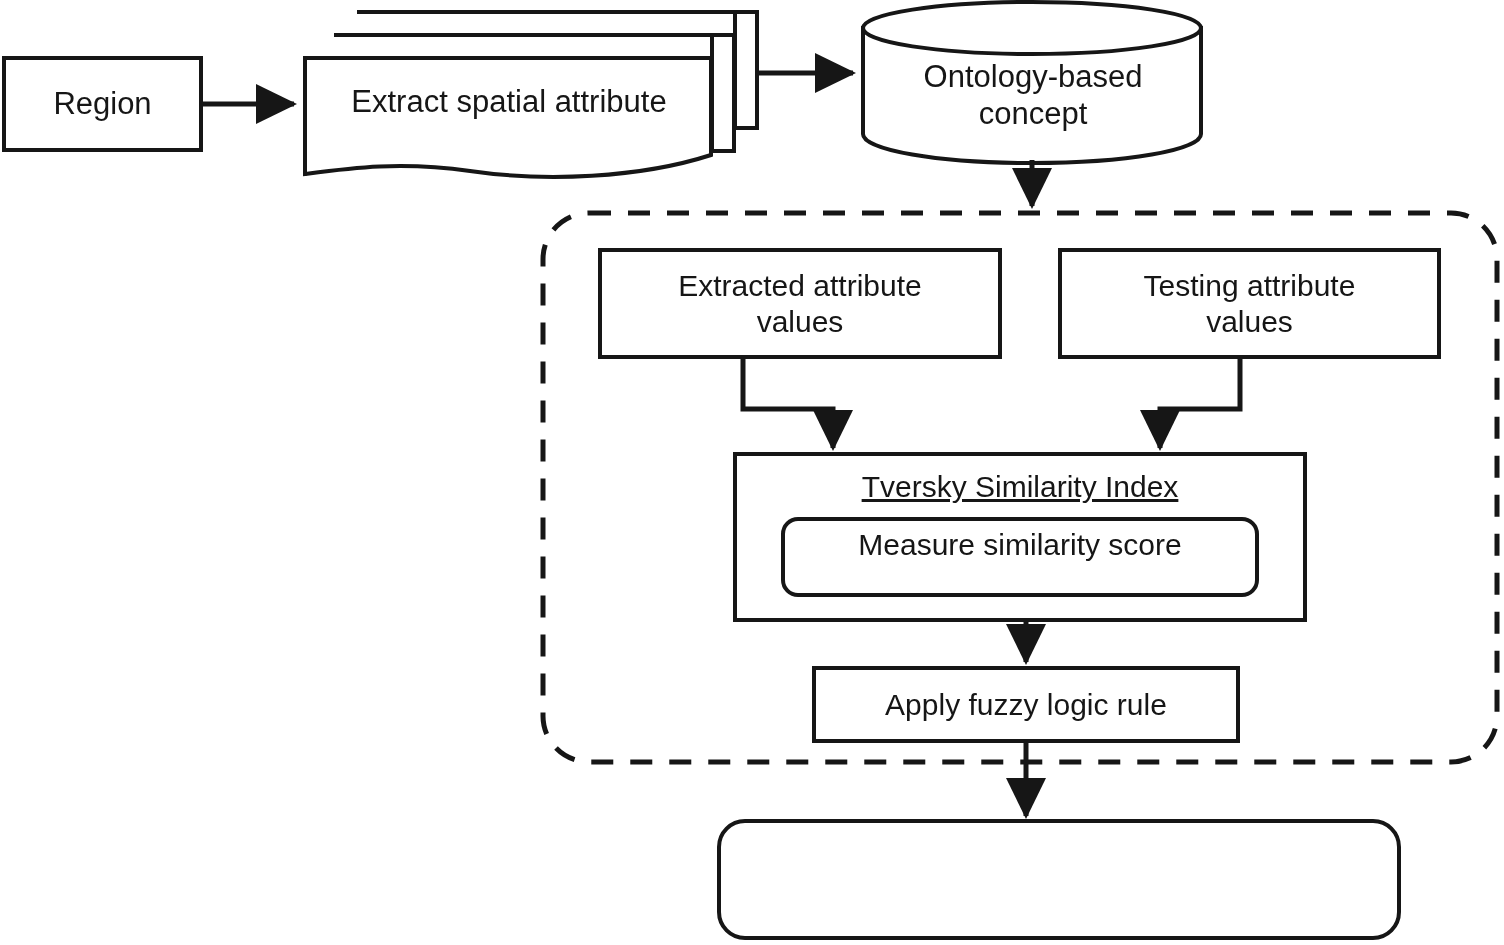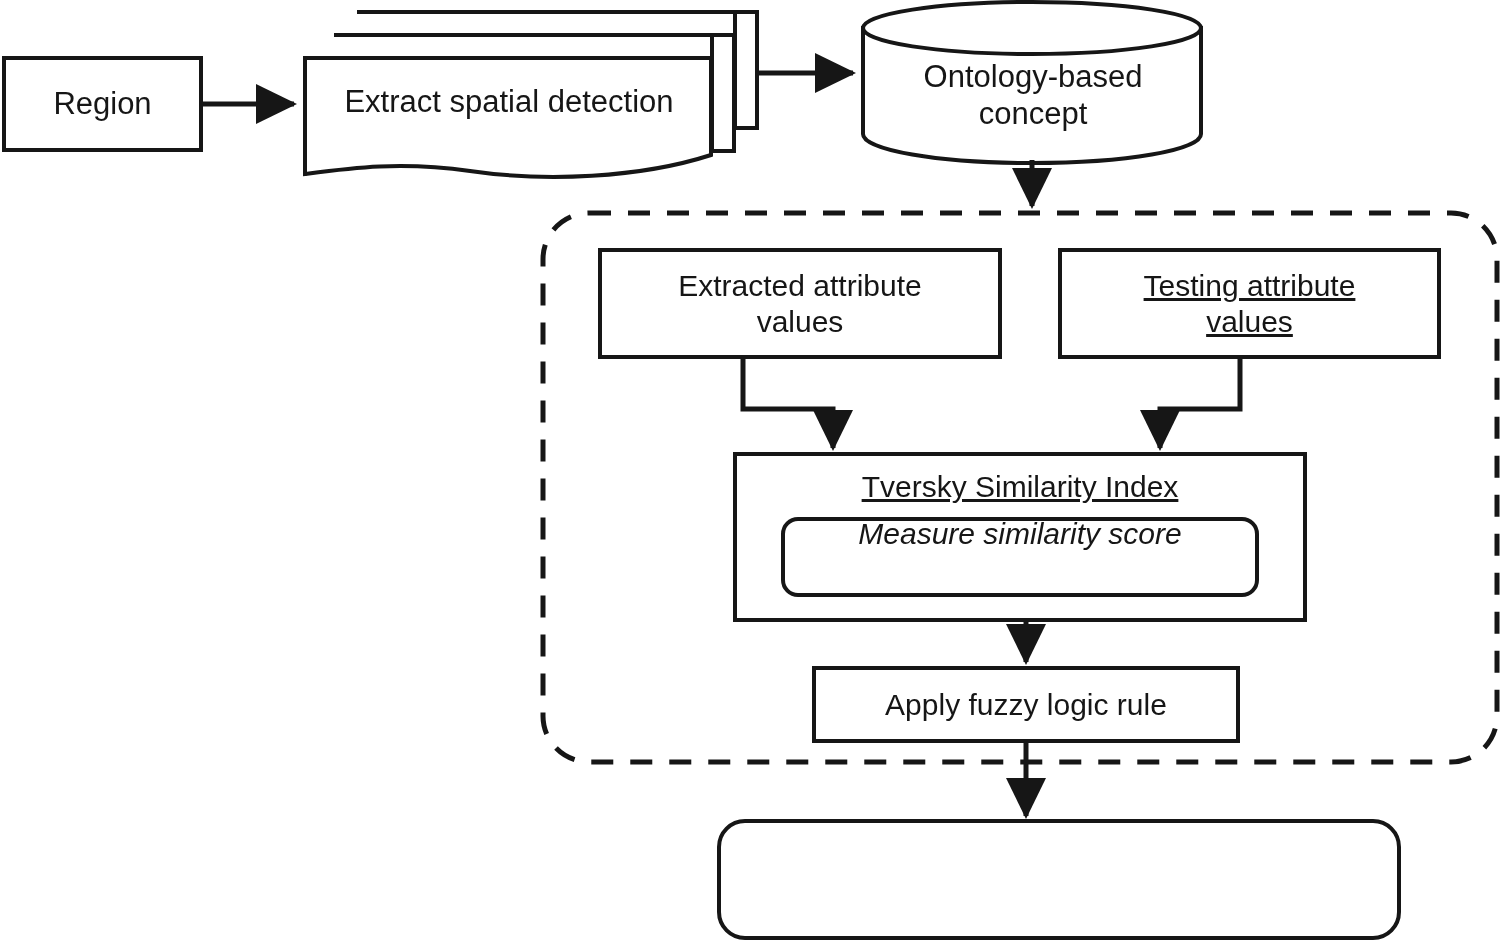--- a/index.html
+++ b/index.html
@@ -91,31 +91,31 @@
 
     <path d="M1240,357 L1240,409 L1160,409 L1160,448" fill="none" stroke="#161616" stroke-width="5" stroke-linejoin="miter" marker-end="url(#arrowhead)"></path>
 
     <line x1="1026" y1="620" x2="1026" y2="662" stroke="#161616" stroke-width="5" marker-end="url(#arrowhead)"></line>
 
     <line x1="1026" y1="741" x2="1026" y2="816" stroke="#161616" stroke-width="5" marker-end="url(#arrowhead)"></line>
   </svg>
 
   <div class="node-label fs-32" style="left:4px; top:58px; width:197px; height:92px;">Region</div>
 
-  <div class="node-label fs-32" style="left:312px; top:62px; width:394px; height:80px;">Extract spatial detection</div>
+  <div class="node-label fs-32" style="left:312px; top:62px; width:394px; height:80px;">Extract spatial attribute</div>
 
   <div class="node-label fs-32" style="left:873px; top:48px; width:320px; height:96px;">Ontology-based
 concept</div>
 
   <div class="node-label fs-30" style="left:600px; top:250px; width:400px; height:107px;">Extracted attribute
 values</div>
 
-  <div class="node-label fs-30" style="left:1060px; top:250px; width:379px; height:107px;text-decoration:underline;">Testing attribute
+  <div class="node-label fs-30" style="left:1060px; top:250px; width:379px; height:107px;">Testing attribute
 values</div>
 
   <div class="node-label fs-30" style="left:735px; top:463px; width:570px; height:48px;text-decoration:underline;">Tversky Similarity Index</div>
 
-  <div class="node-label fs-30" style="left:783px; top:496px; width:474px; height:76px;font-style:italic;">Measure similarity score</div>
+  <div class="node-label fs-30" style="left:783px; top:507px; width:474px; height:76px;">Measure similarity score</div>
 
   <div class="node-label fs-30" style="left:814px; top:668px; width:424px; height:73px;">Apply fuzzy logic rule</div>
 
 
 </div>
 
 </body></html>

